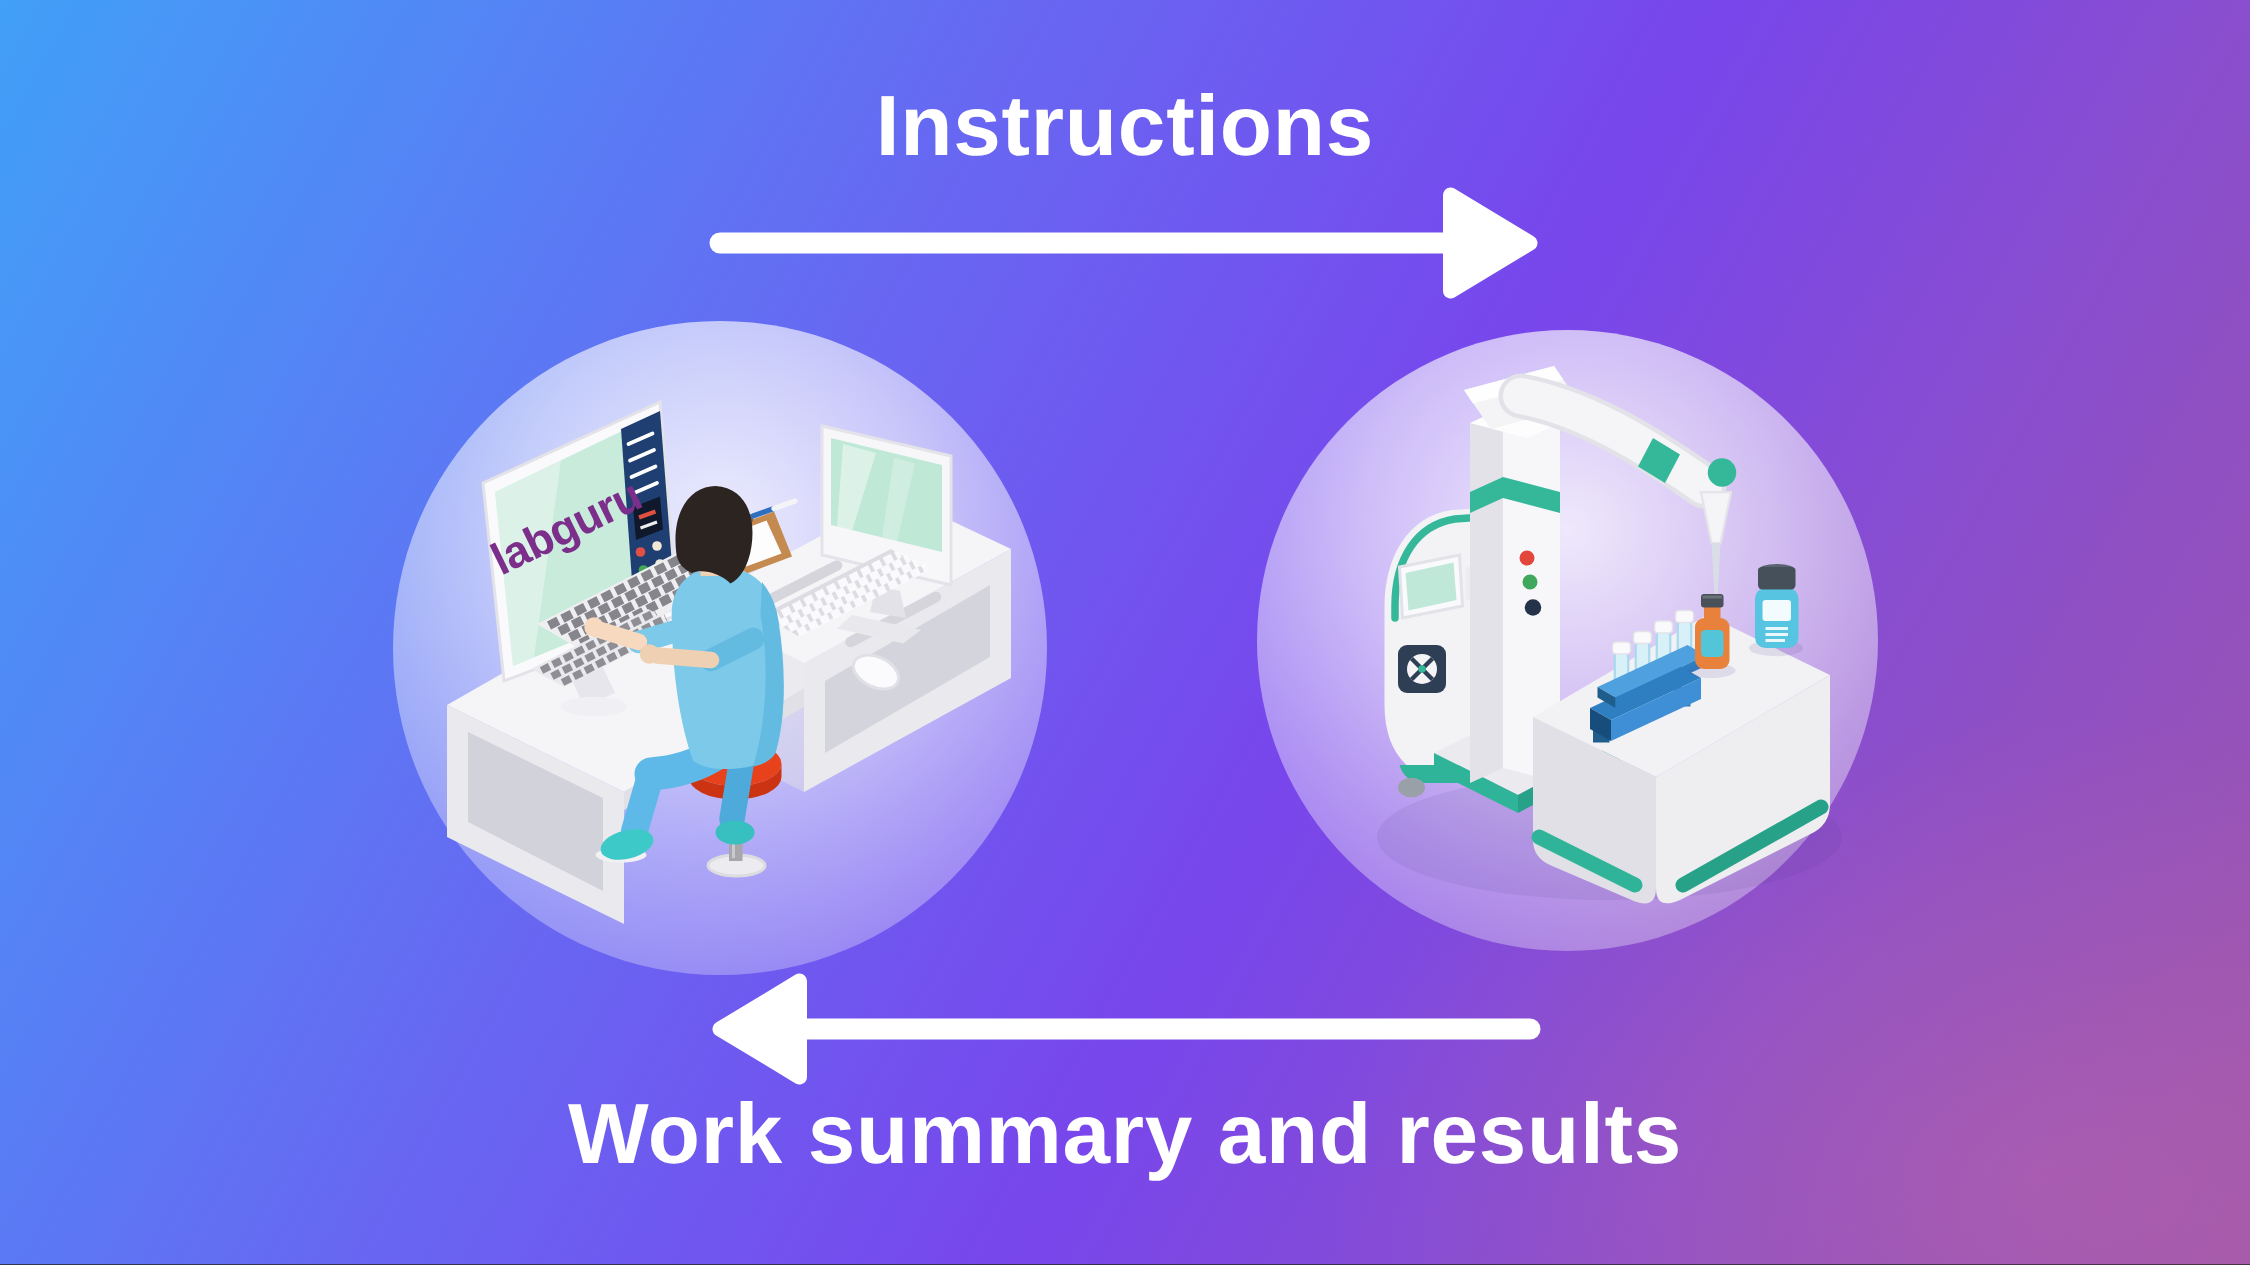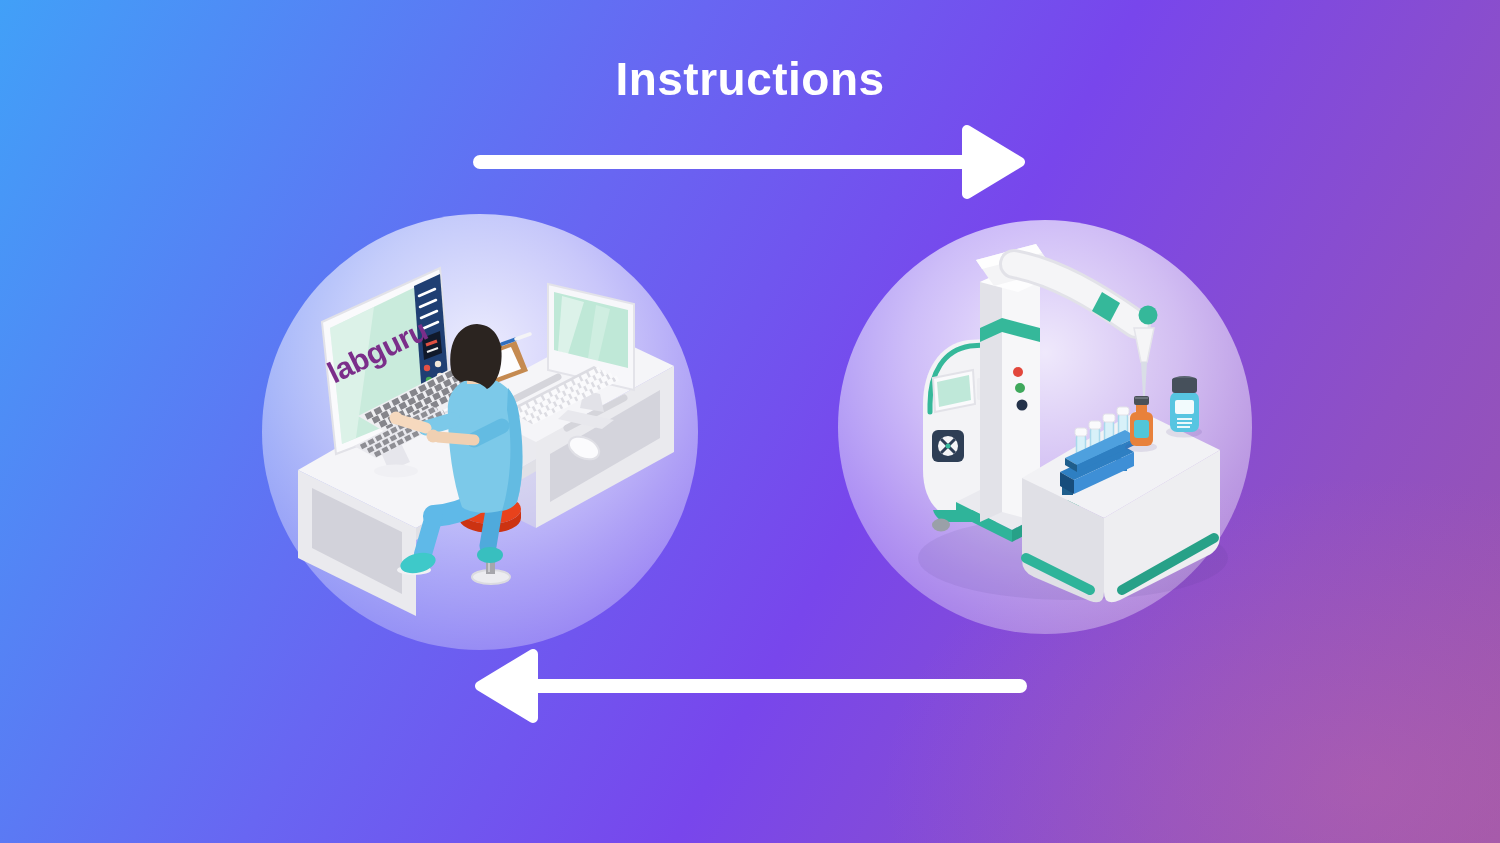--- a/index.html
+++ b/index.html
@@ -5,21 +5,21 @@
   html,body{margin:0;padding:0;background:#222;}
   .stage{
     position:relative;width:1500px;height:843px;overflow:hidden;
     font-family:"Liberation Sans",sans-serif;
     background:
       radial-gradient(46% 52% at 91% 93%, rgba(206,112,163,0.32), rgba(206,112,163,0) 70%),
       linear-gradient(119deg,#41A0F8 0%, #6866F2 36%, #7846EC 58%, #8F50C4 82%, #9C55AC 100%);
   }
   .flow-label{
     position:absolute;left:0;width:100%;text-align:center;color:#fff;
-    font-weight:700;font-size:46px;line-height:1.05;letter-spacing:.5px;
+    font-weight:700;font-size:57px;line-height:1.05;letter-spacing:.5px;
   }
   .label-top{top:55px;}
   .label-bottom{top:727px;}
   .arrow{position:absolute;}
   .arrow-top{left:472px;top:119px;}
   .arrow-bottom{left:472px;top:643px;}
   .scene{
     position:absolute;border-radius:50%;
     background:radial-gradient(circle 340px at 50% 32%,
       rgba(255,255,255,0.88) 0%, rgba(255,255,255,0.64) 40%,
@@ -38,20 +38,21 @@
   <div class="flow-label label-top">Instructions</div>
   <svg class="arrow arrow-top" width="556" height="86" viewBox="0 0 556 86">
     <path d="M8,43 H498" stroke="#FFFFFF" stroke-width="14" stroke-linecap="round" fill="none"></path>
     <path d="M495,11 L548,43 L495,75 Z" fill="#FFFFFF" stroke="#FFFFFF" stroke-width="10" stroke-linejoin="round"></path>
   </svg>
 
   <svg class="arrow arrow-bottom" width="556" height="86" viewBox="0 0 556 86">
     <path d="M548,43 H58" stroke="#FFFFFF" stroke-width="14" stroke-linecap="round" fill="none"></path>
     <path d="M61,11 L8,43 L61,75 Z" fill="#FFFFFF" stroke="#FFFFFF" stroke-width="10" stroke-linejoin="round"></path>
   </svg>
+  <div class="flow-label label-bottom">Work summary and results</div>
 
   <div class="scene scene-left">
     <svg viewBox="0 0 436 436">
 
       <g>
         <polygon points="36,256 200,162 318,220 154,314" fill="#F5F5F8"></polygon>
         <polygon points="36,256 154,314 154,402 36,344" fill="#EAEAEE"></polygon>
         <polygon points="50,274 140,318 140,380 50,334" fill="#D2D2DA"></polygon>
         <polygon points="154,314 318,220 318,232 154,326" fill="#E0E0E6"></polygon>
       </g>

